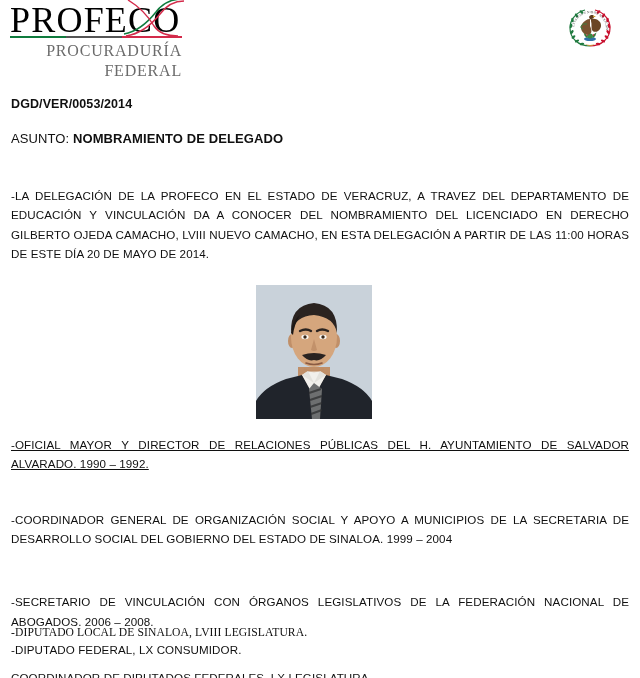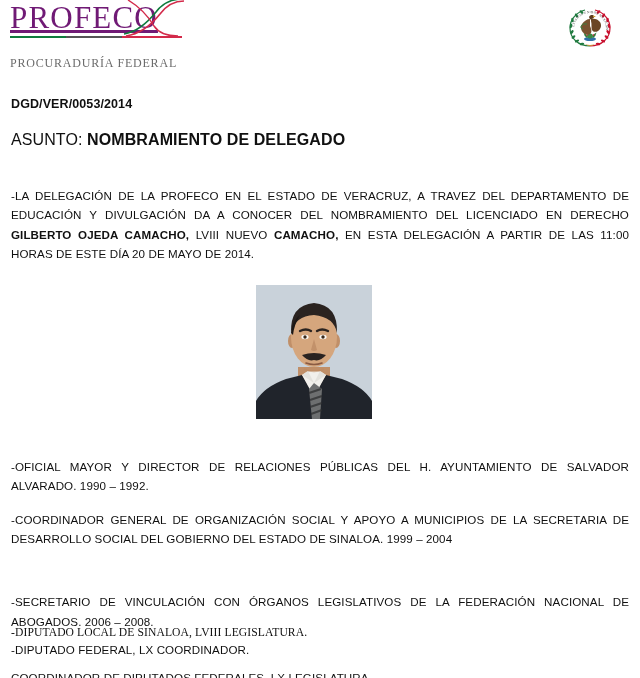--- a/index.html
+++ b/index.html
@@ -26,27 +26,26 @@
 
   .logo-block {
     position: absolute;
     left: 10px;
     top: 2px;
     width: 190px;
   }
   .logo-wordmark {
     position: relative;
     font-family: "Liberation Serif", serif;
-    font-size: 31px;
+    font-size: 36px;
     letter-spacing: 1.2px;
-    color: #701a75;
+    color: #000000;
     line-height: 1;
     height: 30px;
     white-space: nowrap;
-    text-decoration: underline;
   }
   .logo-swoosh {
     position: absolute;
     left: 112px;
     top: -4px;
     width: 64px;
     height: 40px;
     pointer-events: none;
   }
   .logo-rule {
@@ -58,27 +57,27 @@
   .logo-rule span {
     position: absolute;
     top: 0;
     height: 2px;
   }
   .rule-green { left: 0;   width: 56px; background: #0f7b3d; }
   .rule-gray  { left: 56px; width: 56px; background: #555555; }
   .rule-red   { left: 112px; width: 60px; background: #d32a4a; }
   .logo-sub {
     font-family: "Liberation Serif", serif;
-    font-size: 12px;
+    font-size: 16px;
     letter-spacing: 0.8px;
     color: #6b6b6b;
-    text-align: left;
+    text-align: right;
     width: 172px;
     line-height: 1.25;
-    margin-top: 17px;
+    margin-top: 2px;
   }
 
   .seal {
     position: absolute;
     right: 24px;
     top: 4px;
     width: 52px;
     height: 46px;
   }
 
@@ -98,39 +97,39 @@
     font-size: 12.5px;
     font-weight: bold;
     letter-spacing: 0.1px;
   }
 
   .asunto-line {
     position: absolute;
     left: 11px;
     top: 131px;
     font-family: "Liberation Sans", sans-serif;
-    font-size: 16px;
+    font-size: 13px;
     letter-spacing: 0.1px;
   }
   .asunto-line b { font-weight: bold; }
 
   .body-para {
     position: absolute;
     left: 11px;
     width: 618px;
     text-align: justify;
     font-family: "Liberation Sans", sans-serif;
     font-size: 11.6px;
     line-height: 19.5px;
     letter-spacing: 0.1px;
   }
-  .body-para b { font-weight: bold; }
+  .body-para b { font-weight: normal; }
 
   #para-main   { top: 174px; }
-  #item-0      { top: 445px; }
+  #item-0      { top: 423px; text-decoration: underline; }
   #item-1      { top: 498px; }
   #item-2      { top: 551px; margin-top: 41px; }
   #item-3      { top: 611px; font-family: Liberation Serif, serif; }
   #item-4      { top: 628px; }
   #item-5      { top: 656px; }
 
   
   .photo-wrap {
     position: absolute;
     left: 250px;
@@ -221,21 +220,21 @@
 </div>
 
 <div class="doc">
 
   <div class="ref-line">DGD/VER/0053/2014</div>
 
   <div class="asunto-line">
     <span>ASUNTO:</span><span>&nbsp;</span><b>NOMBRAMIENTO DE DELEGADO</b>
   </div>
 
-  <p class="body-para" id="para-main"><span>-LA DELEGACIÓN DE LA PROFECO EN EL ESTADO DE VERACRUZ, A TRAVEZ DEL DEPARTAMENTO DE EDUCACIÓN Y DIVULGACIÓN DA A CONOCER DEL NOMBRAMIENTO DEL LICENCIADO EN DERECHO </span><b>GILBERTO OJEDA CAMACHO,</b><span> LVIII NUEVO </span><b>CAMACHO,</b><span> EN ESTA DELEGACIÓN A PARTIR DE LAS 11:00 HORAS DE ESTE DÍA 20 DE MAYO DE 2014.</span></p>
+  <p class="body-para" id="para-main"><span>-LA DELEGACIÓN DE LA PROFECO EN EL ESTADO DE VERACRUZ, A TRAVEZ DEL DEPARTAMENTO DE EDUCACIÓN Y VINCULACIÓN DA A CONOCER DEL NOMBRAMIENTO DEL LICENCIADO EN DERECHO </span><b>GILBERTO OJEDA CAMACHO,</b><span> LVIII NUEVO </span><b>CAMACHO,</b><span> EN ESTA DELEGACIÓN A PARTIR DE LAS 11:00 HORAS DE ESTE DÍA 20 DE MAYO DE 2014.</span></p>
 
   <div class="photo-wrap">
     <svg width="128" height="138" viewBox="0 0 128 138">
       <rect x="0" y="0" width="128" height="138" fill="#ffffff"></rect>
 
       <rect x="6" y="2" width="116" height="134" fill="#c9d2da"></rect>
 
       <path d="M48 84 L48 100 Q64 110 80 100 L80 84 Z" fill="#c08f68"></path>
 
       <path d="M6 136 L6 118 Q14 104 36 96 L52 92 L64 112 L76 92 L92 96 Q114 104 122 118 L122 136 Z" fill="#20242b"></path>
@@ -276,16 +275,16 @@
       <path d="M56 80 Q64 83 72 80" stroke="#8a5b43" stroke-width="1.6" fill="none" stroke-linecap="round"></path>
 
       <path d="M54 86 Q64 91 74 86" stroke="#bd8a63" stroke-width="1.4" fill="none" opacity="0.6"></path>
     </svg>
   </div>
 
   <p class="body-para" id="item-0">-OFICIAL MAYOR Y DIRECTOR DE RELACIONES PÚBLICAS DEL H. AYUNTAMIENTO DE SALVADOR ALVARADO. 1990 – 1992.</p>
   <p class="body-para" id="item-1">-COORDINADOR GENERAL DE ORGANIZACIÓN SOCIAL Y APOYO A MUNICIPIOS DE LA SECRETARIA DE DESARROLLO SOCIAL DEL GOBIERNO DEL ESTADO DE SINALOA. 1999 – 2004</p>
   <p class="body-para" id="item-2">-SECRETARIO DE VINCULACIÓN CON ÓRGANOS LEGISLATIVOS DE LA FEDERACIÓN NACIONAL DE ABOGADOS. 2006 – 2008.</p>
   <p class="body-para" id="item-3">-DIPUTADO LOCAL DE SINALOA, LVIII LEGISLATURA.</p>
-  <p class="body-para" id="item-4">-DIPUTADO FEDERAL, LX COORDINADOR.</p>
+  <p class="body-para" id="item-4">-DIPUTADO FEDERAL, LX CONSUMIDOR.</p>
   <p class="body-para" id="item-5">COORDINADOR DE DIPUTADOS FEDERALES, LX LEGISLATURA</p>
 
 </div>
 
 </body></html>

